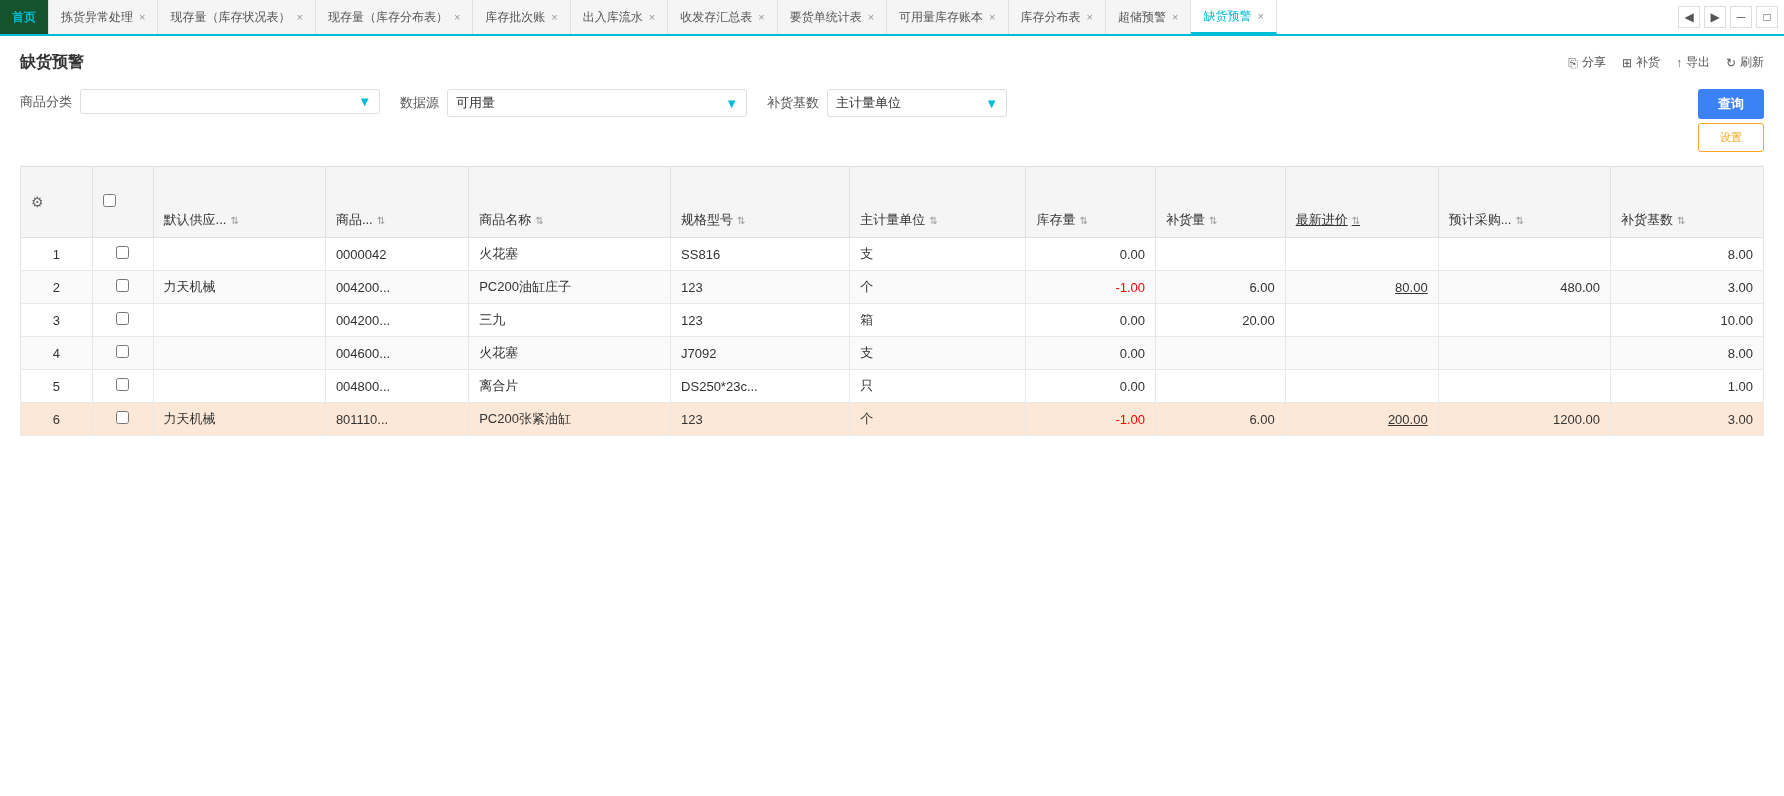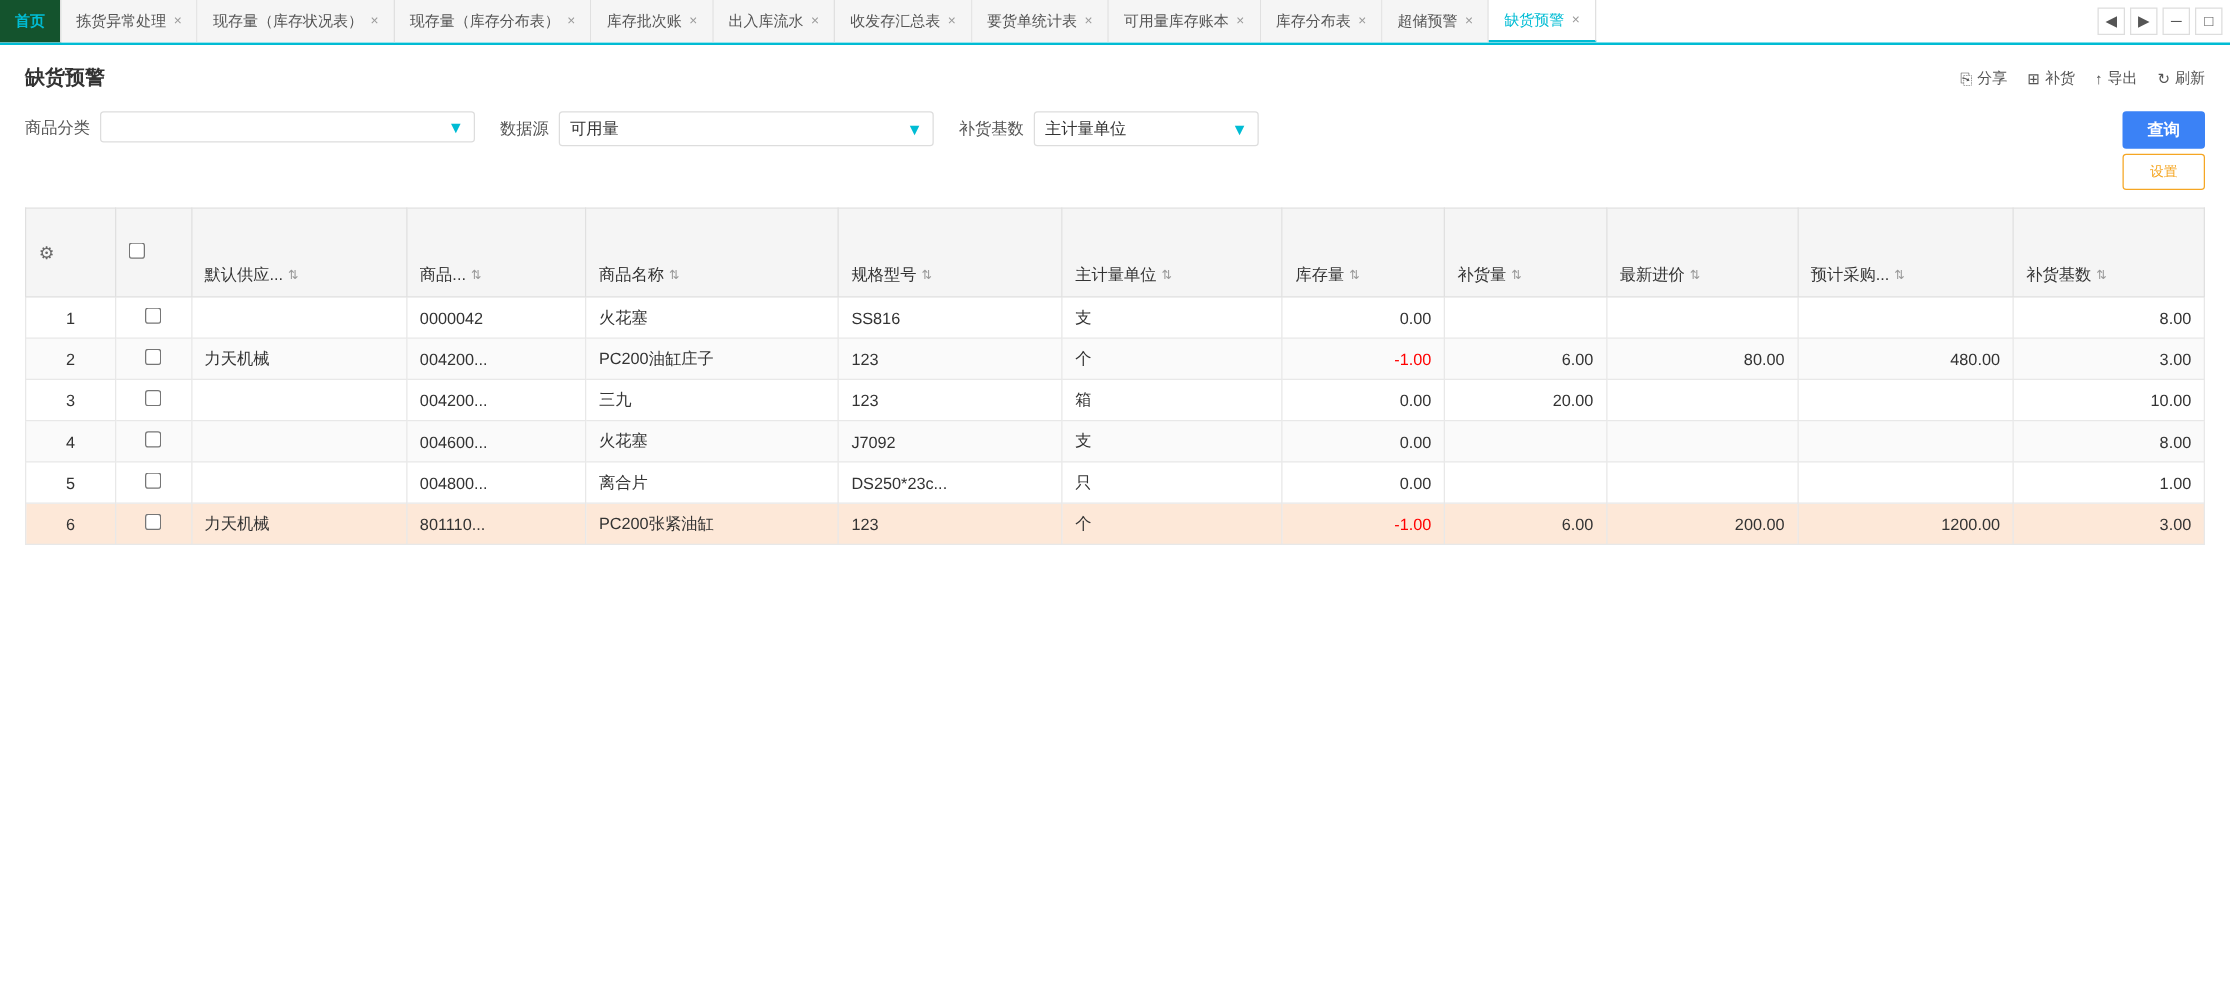--- a/index.html
+++ b/index.html
@@ -192,21 +192,21 @@
 
     .col-num { width: 40px; text-align: center; }
     .col-check { width: 30px; text-align: center; }
     .col-supplier { width: 70px; }
     .col-code { width: 80px; }
     .col-name { width: 110px; }
     .col-spec { width: 100px; }
     .col-unit { width: 80px; }
     .col-stock { width: 70px; text-align: right; }
     .col-replenish { width: 70px; text-align: right; }
-    .col-price { width: 80px; text-align: right; }
+    .col-price { width: 80px; text-align: right; text-decoration: underline; }
     .col-estimate { width: 80px; text-align: right; }
     .col-minstock { width: 80px; text-align: right; }
 
     .settings-icon { color: #666; font-size: 14px; cursor: pointer; }
 
     input[type="checkbox"] { cursor: pointer; }
 
     .negative-val { color: #f00; }
   </style>
 </head>

